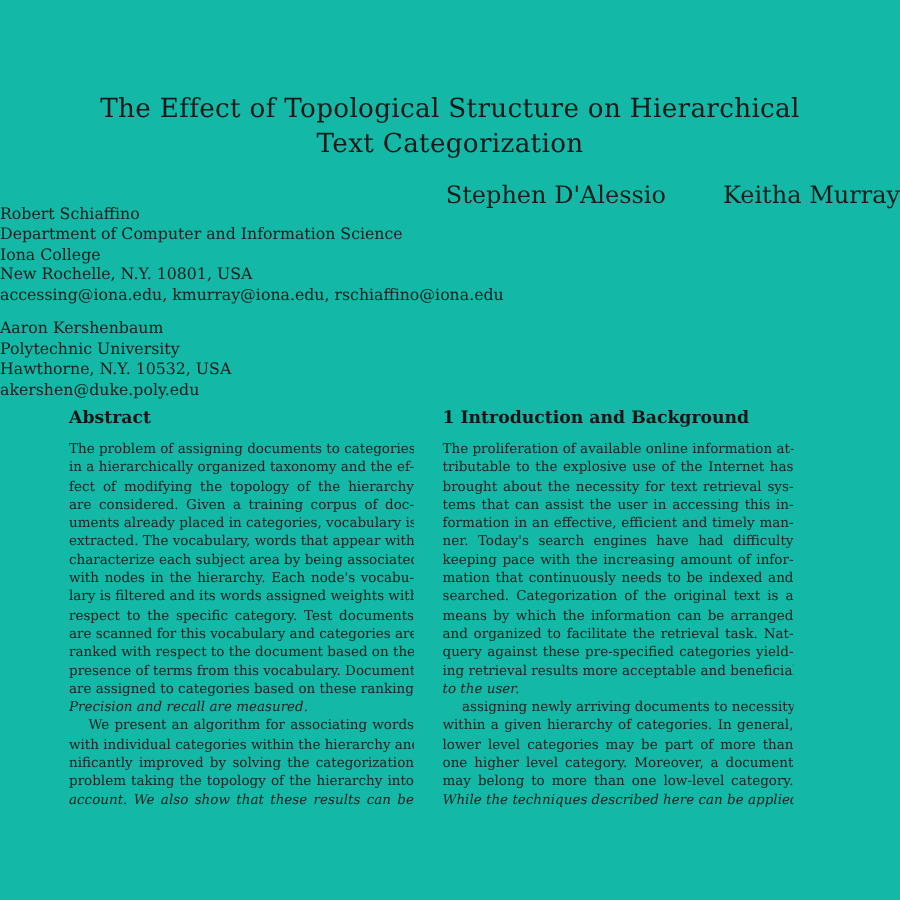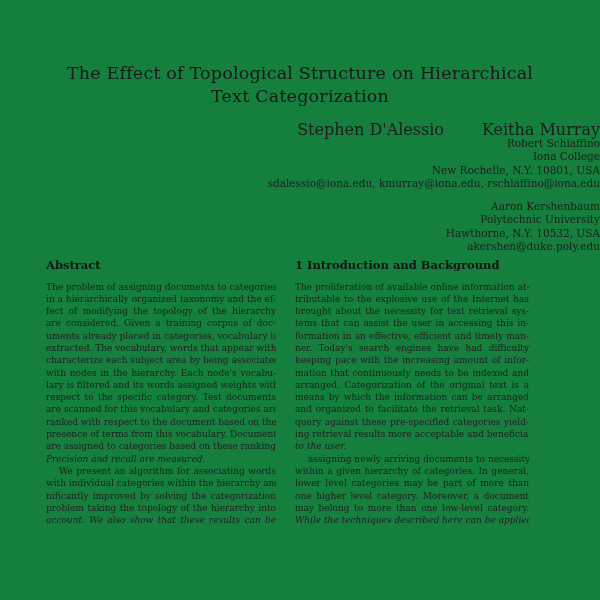--- a/index.html
+++ b/index.html
@@ -4,38 +4,38 @@
 <style>
   html, body { margin: 0; padding: 0; }
   body {
     width: 600px; height: 600px; overflow: hidden;
     background: #ffffff;
     font-family: "DejaVu Serif", serif;
     color: #1c1c1c;
   }
   .page {
     position: relative; width: 600px; height: 600px;
-    background: #15803d; overflow: hidden;
+    background: #14b8a6; overflow: hidden;
   }
   .title-block {
     margin-top: 62px;
     text-align: center;
     font-size: 17.5px;
     line-height: 23px;
     letter-spacing: 0.2px;
     font-weight: 500;
     color: #181818;
   }
   .authors-row1 {
     margin-top: 15px;
     display: flex; justify-content: flex-end; gap: 38px;
     font-size: 16px; line-height: 13.5px;
   }
   .author-line {
-    text-align: right;
+    text-align: left;
     font-size: 10.5px; line-height: 13.5px;
   }
   .block-gap { height: 9px; }
   .columns {
     display: flex;
     margin-top: 4px;
     padding-left: 46px;
     gap: 19px;
   }
   .col-left  { width: 230px; flex: 0 0 auto; }
@@ -66,23 +66,24 @@
     <div>The Effect of Topological Structure on Hierarchical</div>
     <div>Text Categorization</div>
   </div>
 
   <div>
     <div class="authors-row1">
       <span>Stephen D'Alessio</span>
       <span>Keitha Murray</span>
     </div>
     <div class="author-line">Robert Schiaffino</div>
+    <div class="author-line">Department of Computer and Information Science</div>
     <div class="author-line">Iona College</div>
     <div class="author-line">New Rochelle, N.Y. 10801, USA</div>
-    <div class="author-line">sdalessio@iona.edu, kmurray@iona.edu, rschiaffino@iona.edu</div>
+    <div class="author-line">accessing@iona.edu, kmurray@iona.edu, rschiaffino@iona.edu</div>
   </div>
 
   <div class="block-gap"></div>
 
   <div>
     <div class="author-line">Aaron Kershenbaum</div>
     <div class="author-line">Polytechnic University</div>
     <div class="author-line">Hawthorne, N.Y. 10532, USA</div>
     <div class="author-line">akershen@duke.poly.edu</div>
   </div>
@@ -122,21 +123,21 @@
       <div class="body-text">
           <div class="para">
             <div class="line">The proliferation of available online information at-</div>
             <div class="line">tributable to the explosive use of the Internet has</div>
             <div class="line">brought about the necessity for text retrieval sys-</div>
             <div class="line">tems that can assist the user in accessing this in-</div>
             <div class="line">formation in an effective, efficient and timely man-</div>
             <div class="line">ner.  Today's search engines have had difficulty</div>
             <div class="line">keeping pace with the increasing amount of infor-</div>
             <div class="line">mation that continuously needs to be indexed and</div>
-            <div class="line">arranged.  Categorization of the original text is a</div>
+            <div class="line">searched.  Categorization of the original text is a</div>
             <div class="line">means by which the information can be arranged</div>
             <div class="line">and organized to facilitate the retrieval task. Nat-</div>
             <div class="line">query against these pre-specified categories yield-</div>
             <div class="line">ing retrieval results more acceptable and beneficial</div>
             <div class="line">to the user.</div>
           </div>
           <div class="para indent clipped">
             <div class="line">assigning newly arriving documents to necessity</div>
             <div class="line">within a given hierarchy of categories. In general,</div>
             <div class="line">lower level categories may be part of more than</div>

